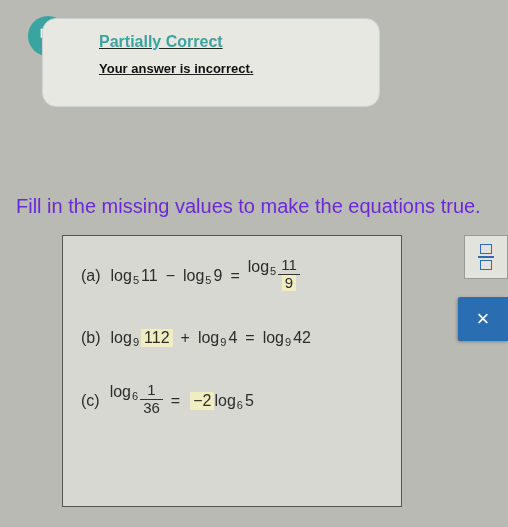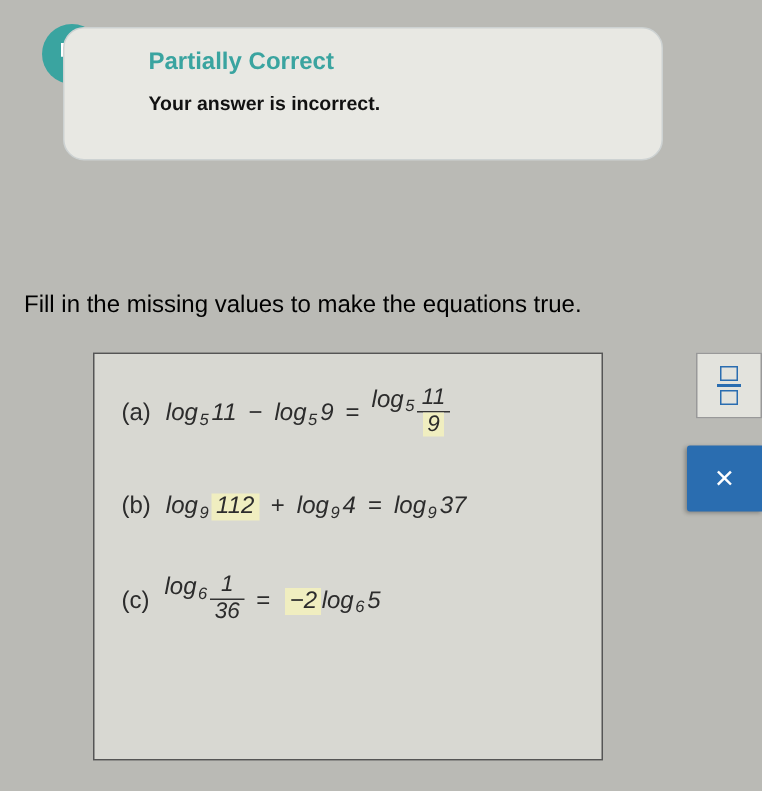--- a/index.html
+++ b/index.html
@@ -9,25 +9,26 @@
       background: #babab5;
       font-family: Arial, sans-serif;
       position: relative;
       overflow: hidden;
       color: #222;
     }
     .feedback-card {
       position: absolute;
       left: 42px;
       top: 18px;
-      width: 400px;
+      width: 338px;
       background: #e8e8e3;
       border-radius: 14px;
       padding: 14px 20px 20px 56px;
       border: 1px solid #cdd2d2;
+      text-decoration: underline;
     }
     .badge {
       position: absolute;
       left: 28px;
       top: 16px;
       width: 40px;
       height: 40px;
       border-radius: 50%;
       background: #3aa4a0;
       display: flex;
@@ -52,22 +53,22 @@
       font-size: 13px;
       font-weight: bold;
       color: #111;
     }
     .card-bullets .b-label { font-weight: bold; }
     .card-bullets li { list-style: disc; }
     .instruction {
       position: absolute;
       left: 16px;
       top: 195px;
-      font-size: 16px;
-      color: #000000;
+      font-size: 20px;
+      color: #6d28d9;
     }
     .answer-box {
       position: absolute;
       left: 62px;
       top: 235px;
       width: 340px;
       height: 272px;
       background: #d8d8d2;
       border: 1px solid #555;
       padding: 22px 18px;
@@ -75,21 +76,21 @@
     .eq-row {
       display: flex;
       align-items: center;
       gap: 4px;
       font-size: 16px;
       color: #2c2c2c;
       margin-bottom: 36px;
       white-space: nowrap;
     }
     .lbl { margin-right: 6px; }
-    .logterm { display: inline-flex; align-items: baseline; font-style: italic; }
+    .logterm { display: inline-flex; align-items: baseline; }
     .sub { font-size: 11px; vertical-align: sub; position: relative; top: 3px; margin-left: 1px; margin-right: 2px; }
     .hl { background: #f0eec0; padding: 0 3px; }
     .frac {
       display: inline-flex;
       flex-direction: column;
       align-items: center;
       font-size: 15px;
       line-height: 1.1;
       vertical-align: middle;
       position: relative;
@@ -198,21 +199,21 @@
     <span class="op">+</span>
     <span class="logterm">
       <span>log</span>
         <span class="sub">9</span>
         <span>4</span>
     </span>
     <span class="op">=</span>
     <span class="logterm">
       <span>log</span>
         <span class="sub">9</span>
-        <span>37</span>
+        <span>42</span>
     </span>
   </div>
 
   <div class="eq-row" style="margin-bottom:0">
     <span class="lbl">(c)</span>
     <span class="logterm">
       <span>log</span>
         <span class="sub">6</span>
       <span class="frac">
         <span class="num">1</span>

